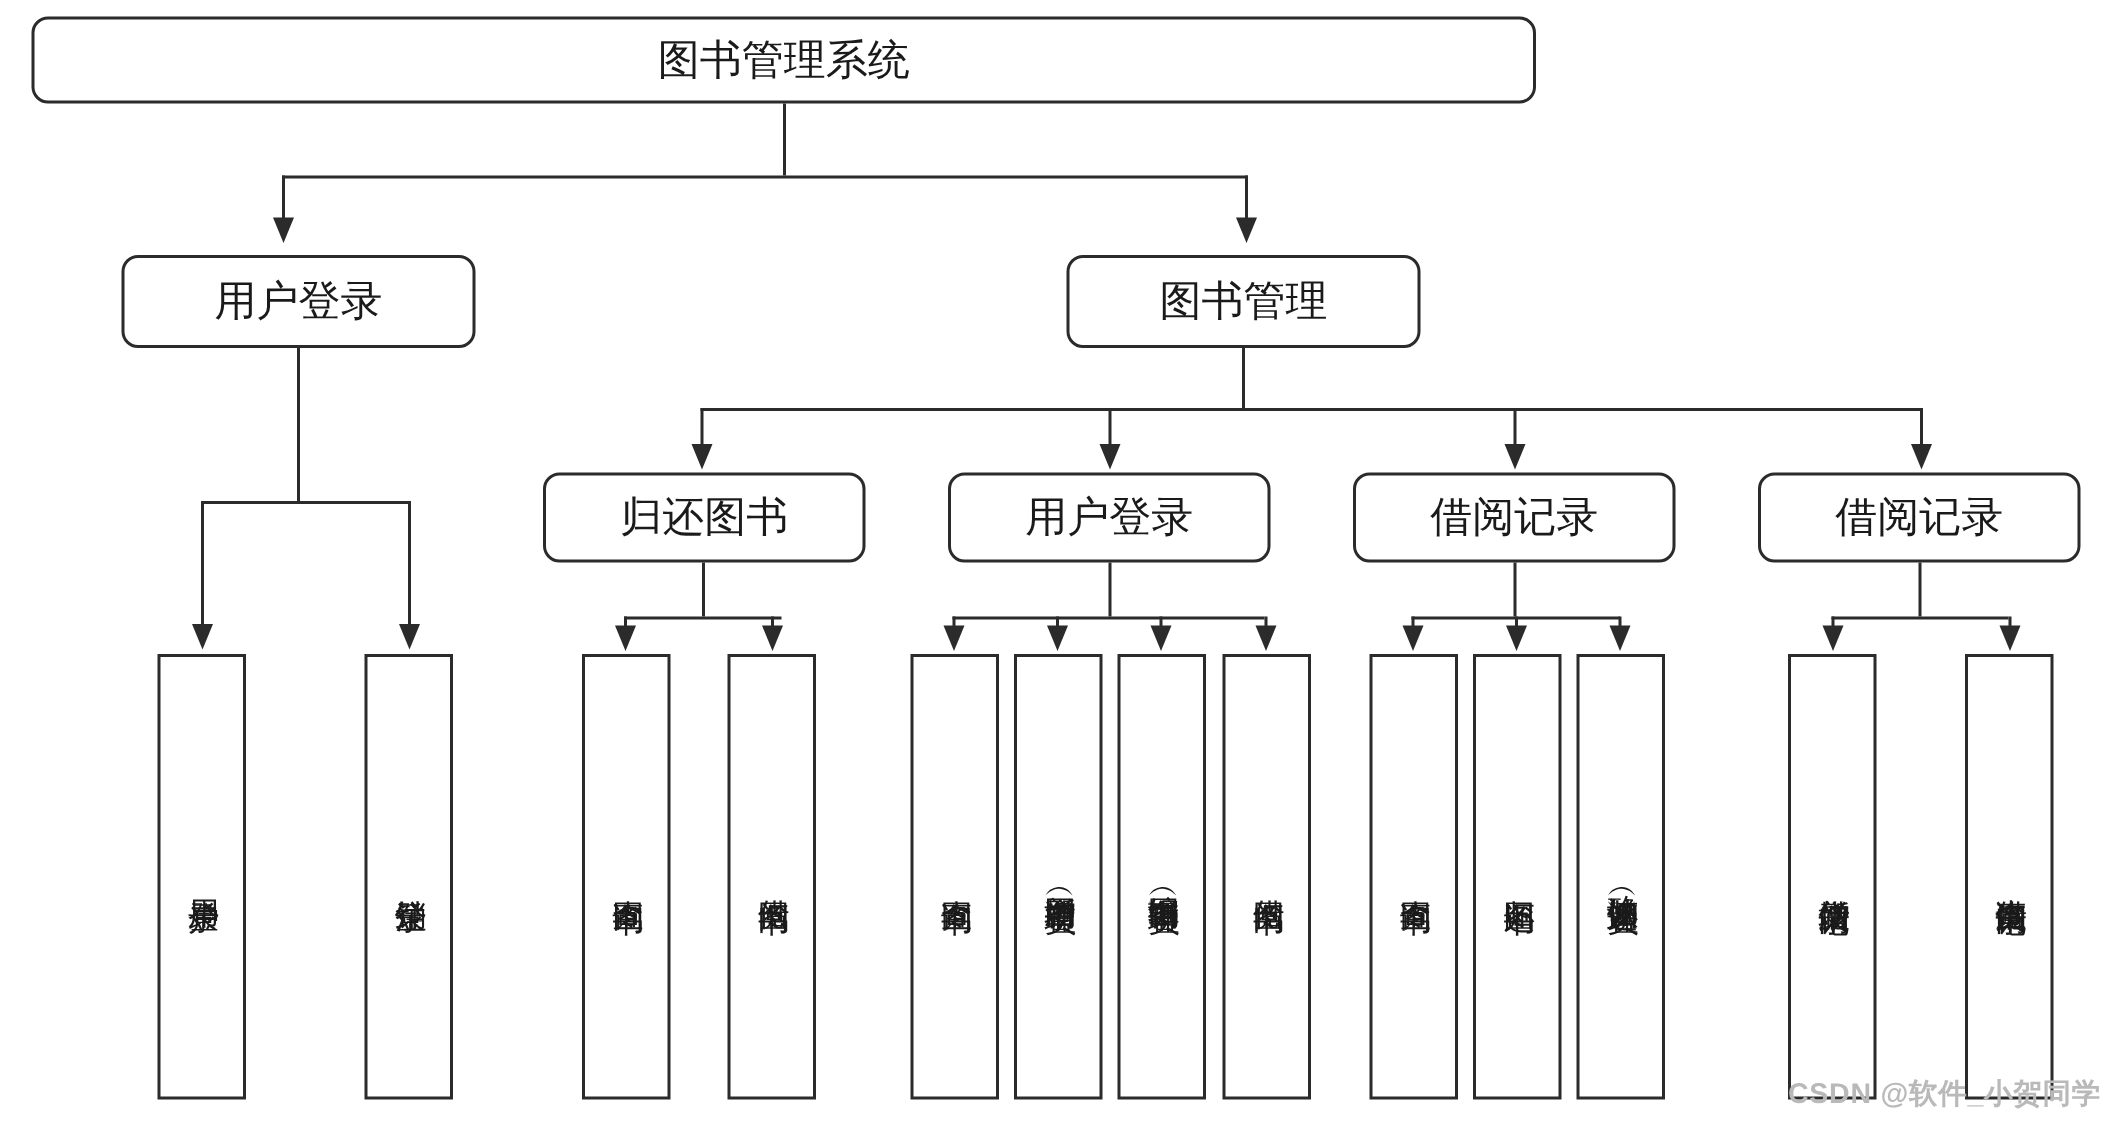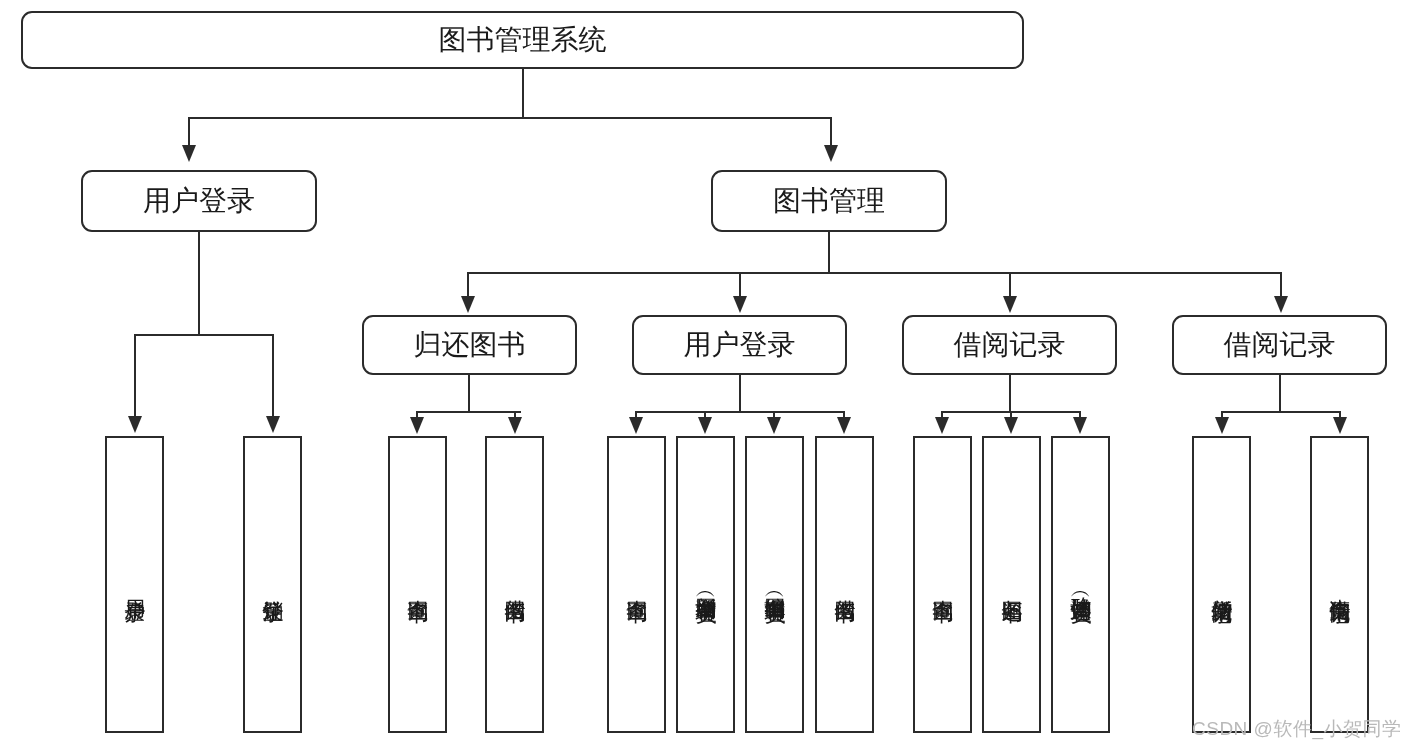--- a/index.html
+++ b/index.html
@@ -60,20 +60,21 @@
     border-left: 7px solid transparent;
     border-right: 7px solid transparent;
     border-top: 17px solid #2b2b2b;
   }
   .watermark {
     position: absolute;
     font-size: 19px;
     color: #b9b9b9;
     white-space: nowrap;
     letter-spacing: 0.5px;
+    font-weight: bold;
   }
 </style>
 </head>
 <body>
 
 <div id="canvas">
 
   <div class="node h" style="left:21px; top:11px; width:1003px; height:58px;">
     <span>图书管理系统</span>
   </div>

